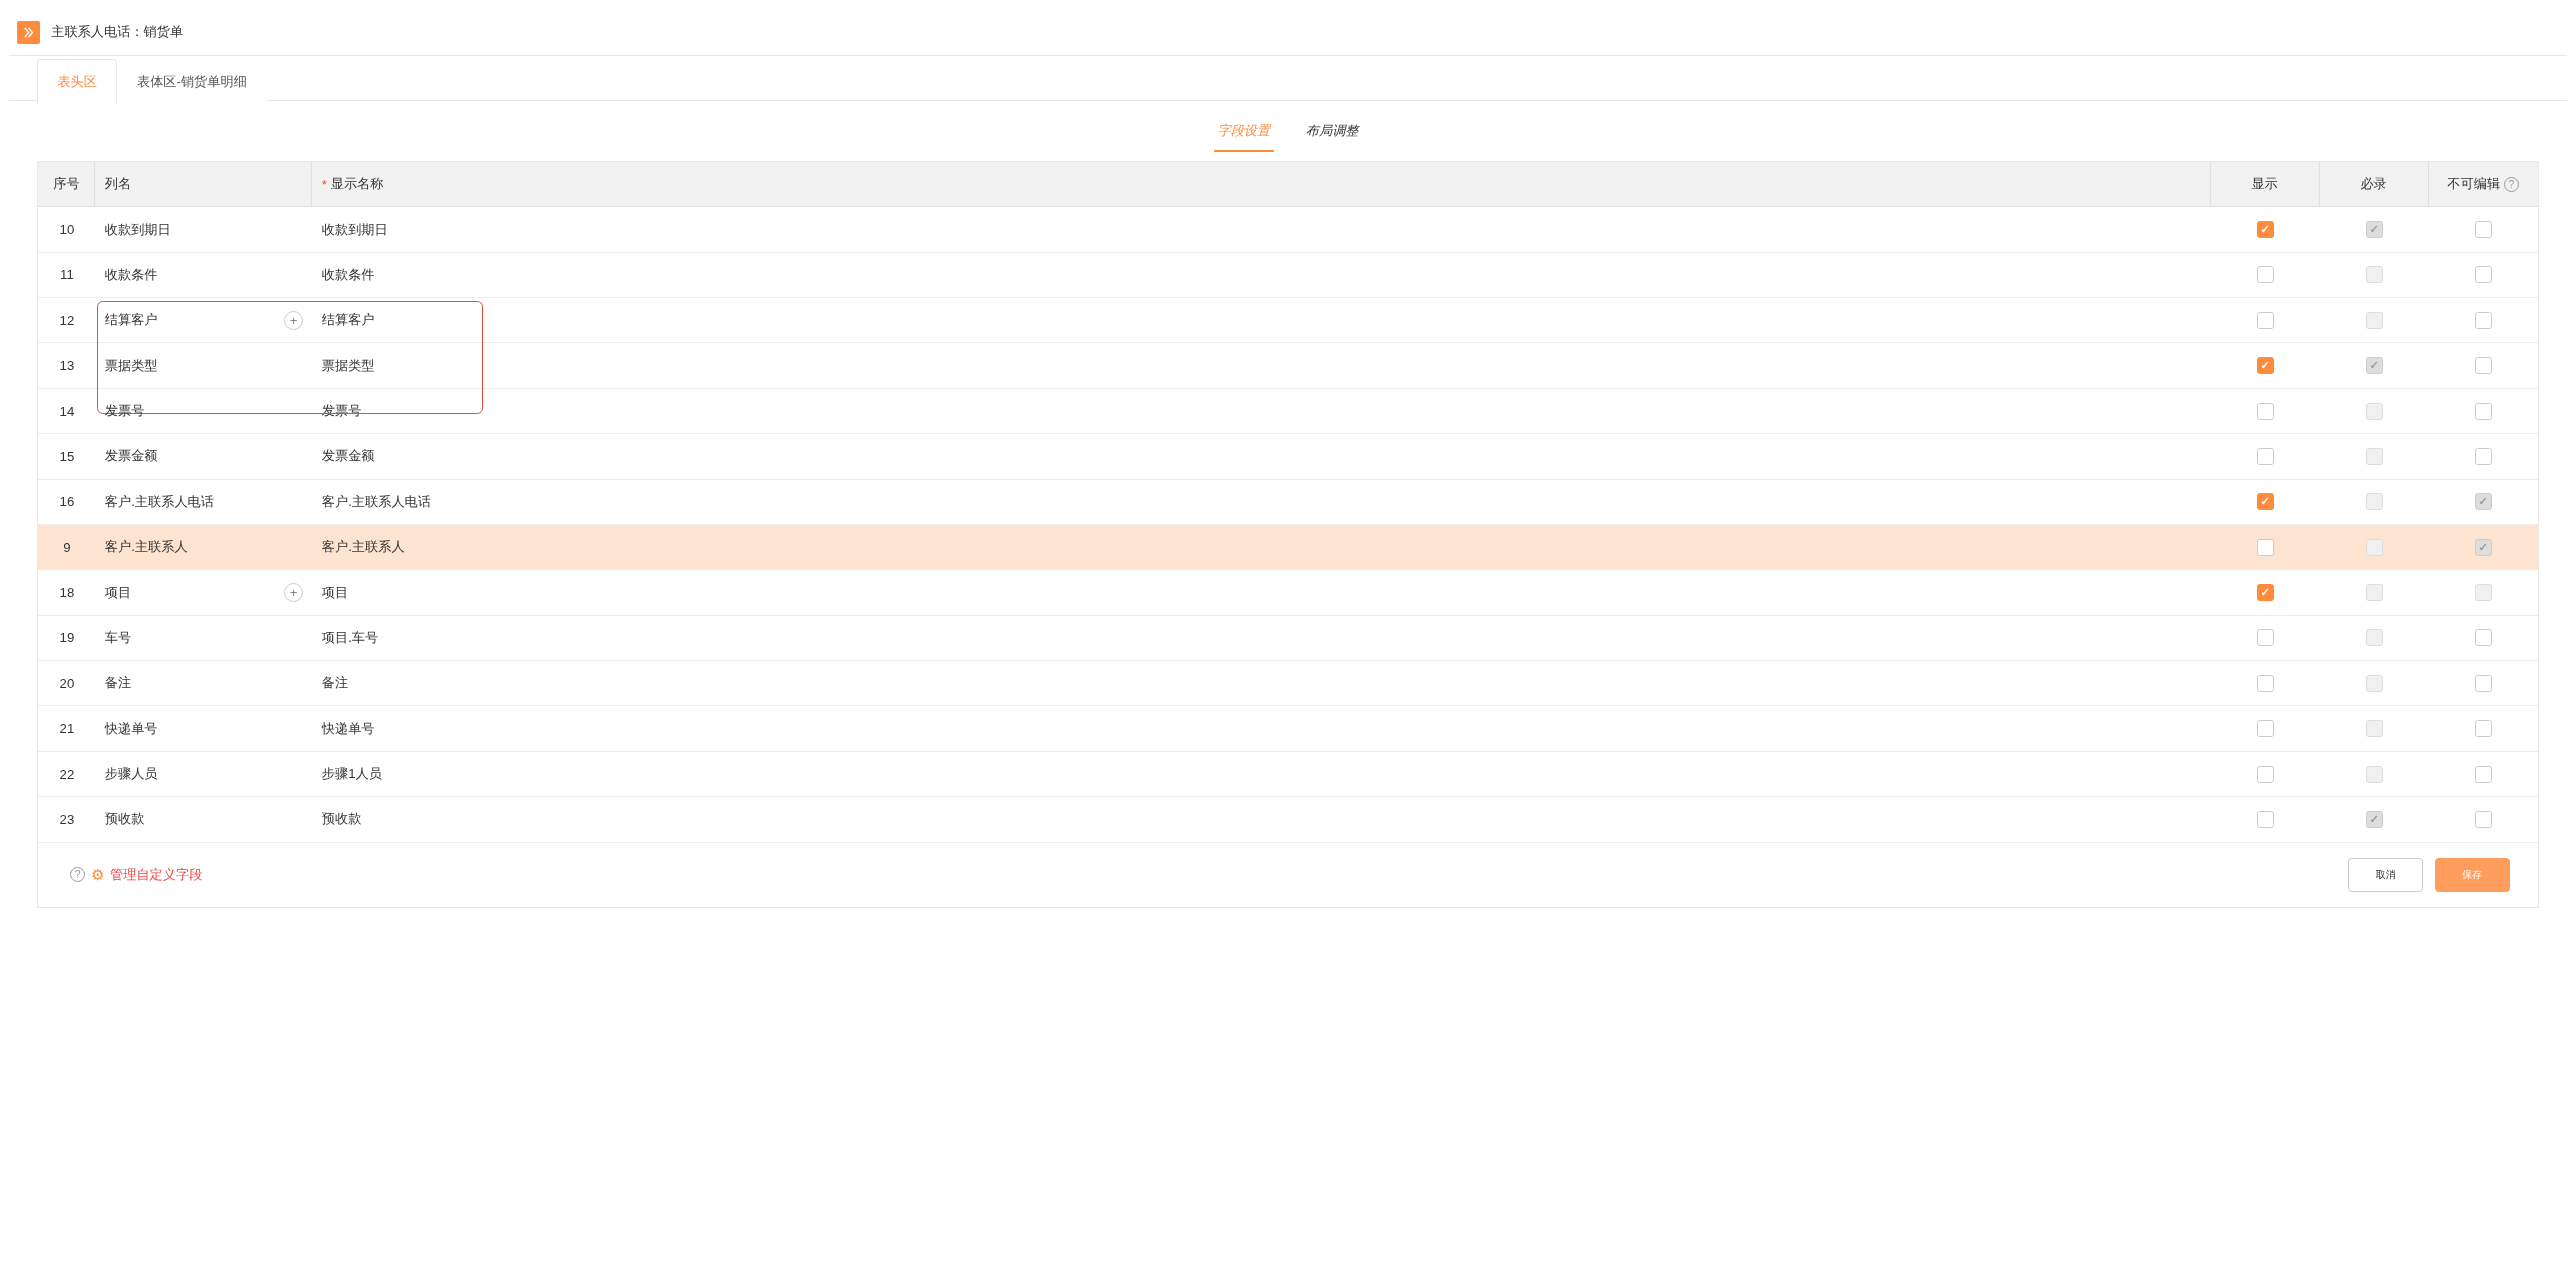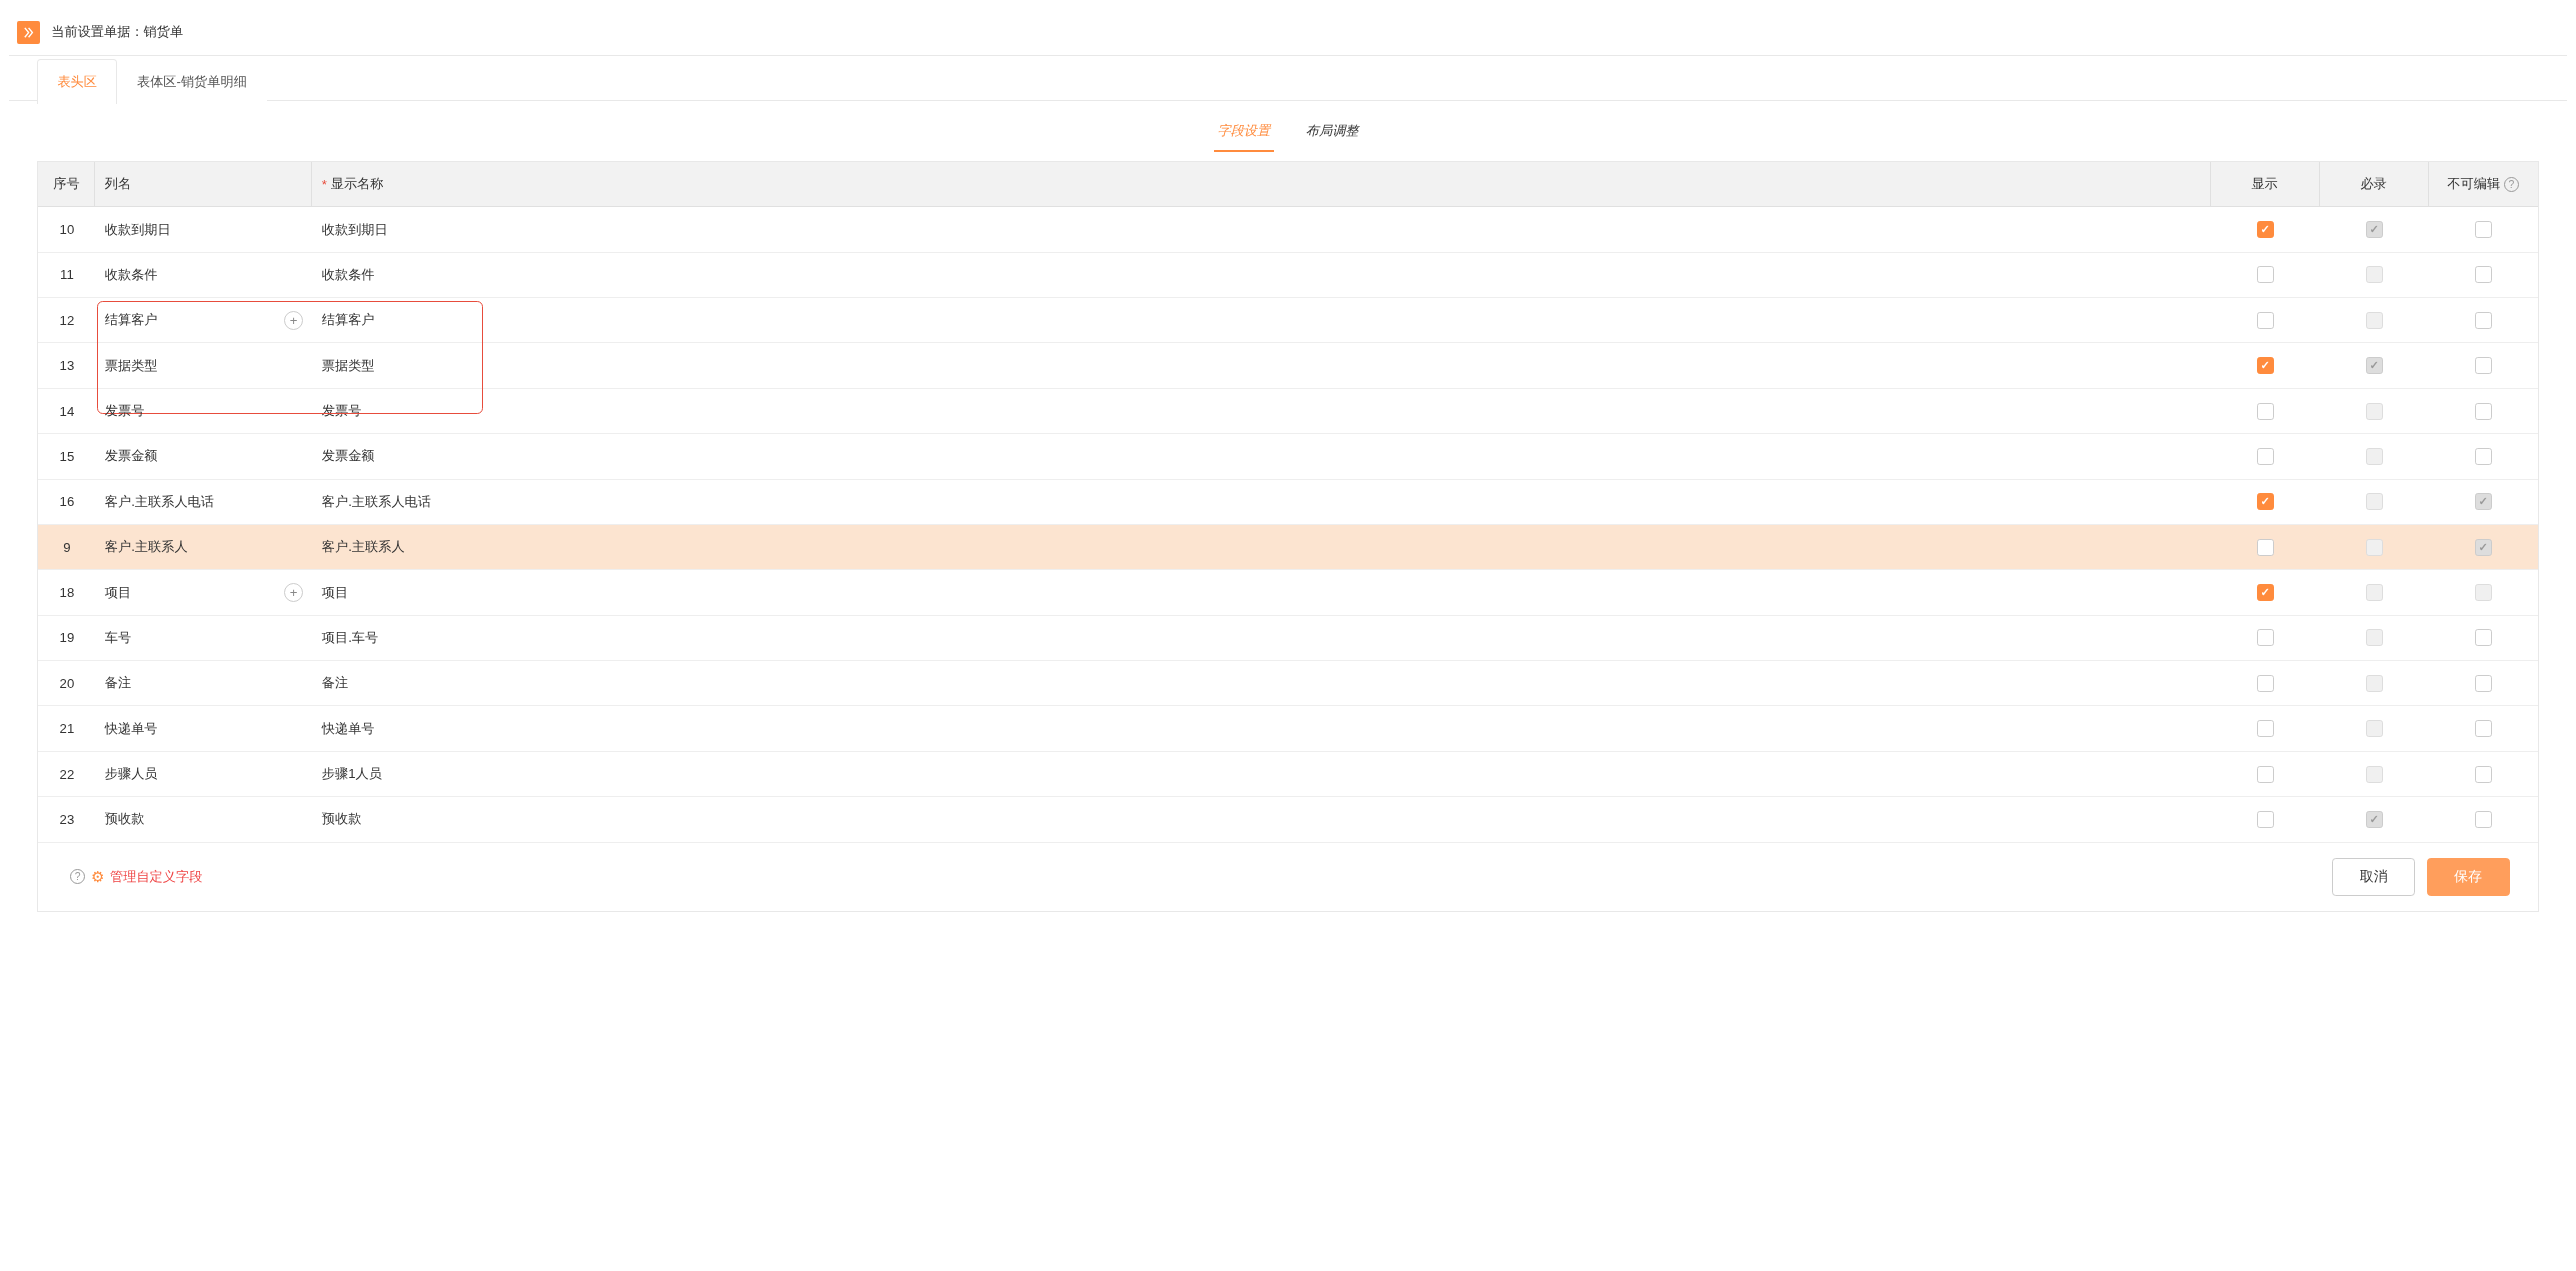--- a/index.html
+++ b/index.html
@@ -214,21 +214,21 @@
   cursor: pointer;
 }
 .footer-right {
   display: flex;
   gap: 11.3px;
 }
 .btn {
   padding: 9.4px 26.5px;
   border-radius: 3.8px;
   cursor: pointer;
-  font-size: 14px;
+  font-size: 10px;
   border: 0.9px solid #ccc;
   background: #fff;
   color: #333;
 }
 .btn-primary {
   background: #ff9e5c;
   border-color: #ff9e5c;
   color: #fff;
 }
 .display-input {
@@ -238,21 +238,21 @@
 </head>
 <body>
 
 <div class="container">
   <div class="header-bar">
     <div class="collapse-btn">
       <svg width="13.2" height="13.2" viewBox="0 0 14 14">
         <path d="M3 2 L7 7 L3 12 M7 2 L11 7 L7 12" stroke="#fff" stroke-width="1.5" fill="none"></path>
       </svg>
     </div>
-    <span class="current-label">当前设置单据：销货单</span>
+    <span class="current-label">主联系人电话：销货单</span>
   </div>
 
   <div class="tabs-row" id="main-tabs">
       <div class="tab active">表头区</div>
       <div class="tab">表体区-销货单明细</div>
     </div>
 
   <div class="sub-tabs" id="sub-tabs">
       <div class="sub-tab active">字段设置</div>
       <div class="sub-tab">布局调整</div>

